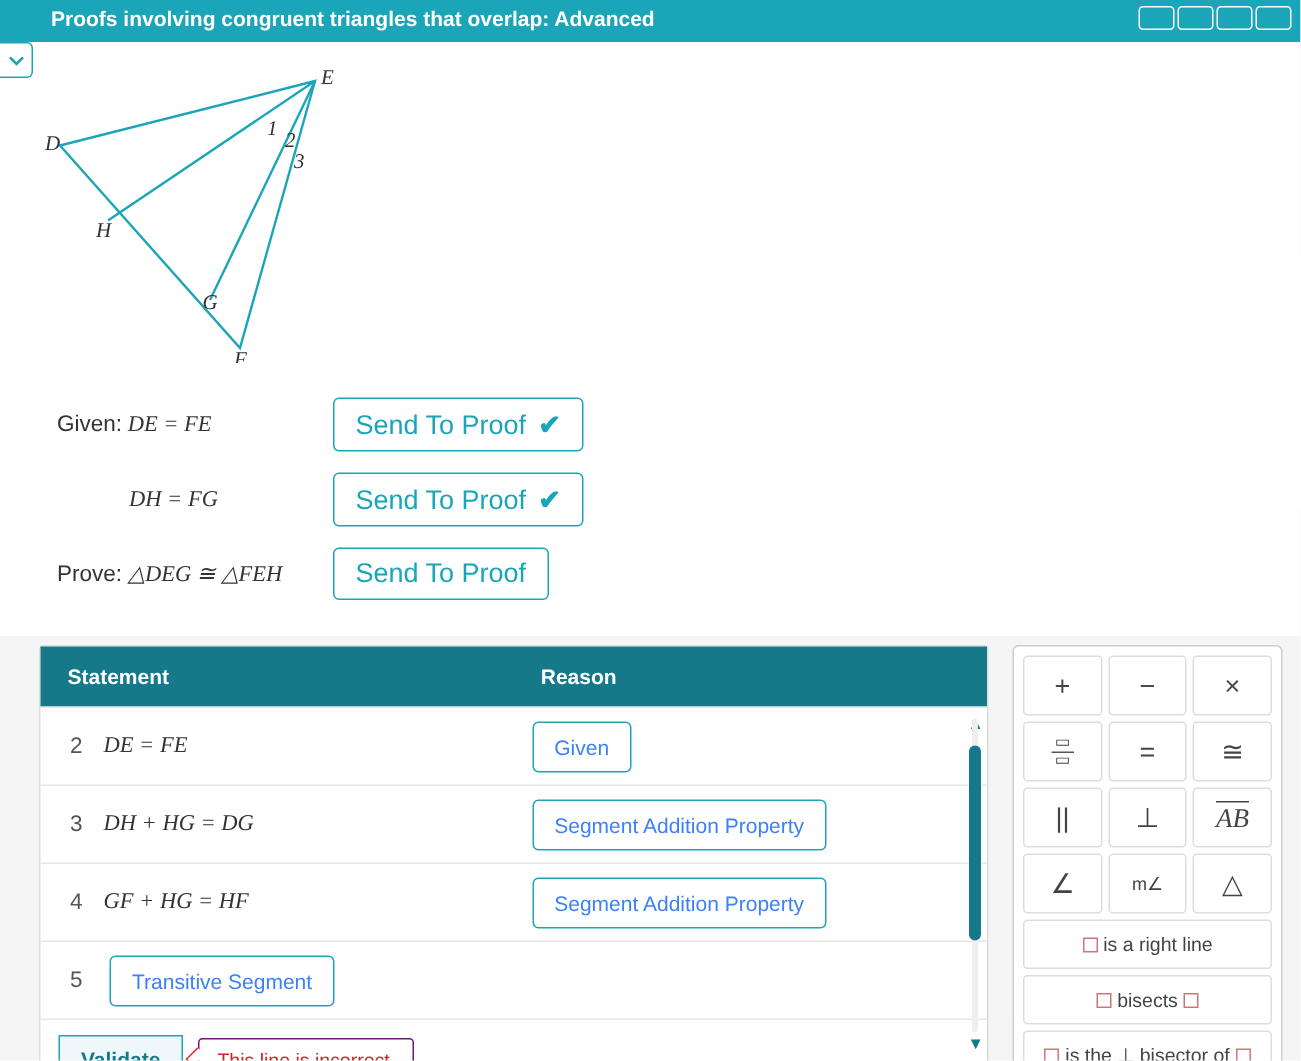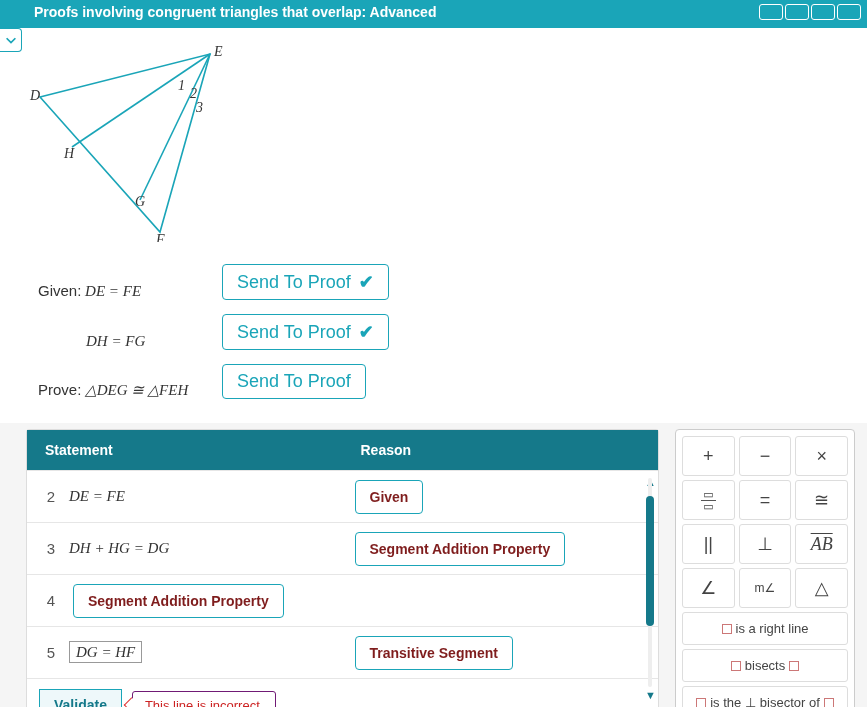--- a/index.html
+++ b/index.html
@@ -45,21 +45,21 @@
     border-radius: 0 4px 4px 0;
     display: flex; align-items: center; justify-content: center;
   }
   .chevron-tab svg { width: 14px; height: 14px; }
   .content {
     padding: 10px 18px 10px 18px;
     background: #fff;
   }
   .diagram { margin: 4px 0 18px 2px; }
   .givens { margin: 14px 0 4px 20px; }
-  .grow { display: flex; align-items: flex-end; gap: 24px; margin-bottom: 14px; }
+  .grow { display: flex; align-items: center; gap: 24px; margin-bottom: 14px; }
   .grow .lbl { width: 160px; font-size: 15px; color: #333; font-family: "Times New Roman", serif; font-style: italic;}
   .grow .lbl .pfx { font-style: normal; font-family: Arial; color:#333; }
   .send-btn {
     border: 1px solid #1aa5b8;
     color: #1aa5b8;
     background: #fff;
     border-radius: 4px;
     padding: 6px 14px;
     font-size: 18px;
     display: inline-flex; align-items: center; gap: 8px;
@@ -94,26 +94,26 @@
     min-height: 52px;
     align-items: center;
     position: relative;
   }
   .pt-row .num { width: 34px; text-align: right; color:#555; font-size: 15px; padding-right: 6px;}
   .pt-row .stmt { flex: 1; padding: 10px 8px; font-family: "Times New Roman", serif; font-style: italic; font-size: 15px; color:#333;}
   .pt-row .reason { width: 50%; padding: 8px 12px; }
   .reason-pill {
     display: inline-block;
     border: 1px solid #1aa5b8;
-    color: #7f1d1d;
+    color: #3b82f6;
     background: #fff;
     border-radius: 4px;
     padding: 8px 14px;
     font-size: 14px;
-    font-weight: 700;
+    font-weight: 400;
   }
   .boxed {
     border: 1px solid #999;
     padding: 2px 6px;
     background: #fff;
     font-style: italic;
   }
   .scroll-ind {
     position: absolute;
     right: 4px;
@@ -246,25 +246,25 @@
       <div class="stmt">DE = FE</div>
       <div class="reason"><span class="reason-pill">Given</span></div>
     </div>
     <div class="pt-row">
       <div class="num">3</div>
       <div class="stmt">DH + HG = DG</div>
       <div class="reason"><span class="reason-pill">Segment Addition Property</span></div>
     </div>
     <div class="pt-row">
       <div class="num">4</div>
+      <div class="stmt">GF + HG = HF</div>
       <div class="reason"><span class="reason-pill">Segment Addition Property</span></div>
     </div>
     <div class="pt-row">
       <div class="num">5</div>
-      <div class="stmt"><span class="boxed">DG = HF</span></div>
       <div class="reason"><span class="reason-pill">Transitive Segment</span></div>
     </div>
 
     <div class="validate-row">
       <button class="validate-btn">Validate</button>
       <div class="err-tag">This line is incorrect.</div>
     </div>
 
     <div class="scroll-ind">
       <span class="arr up">▲</span>

